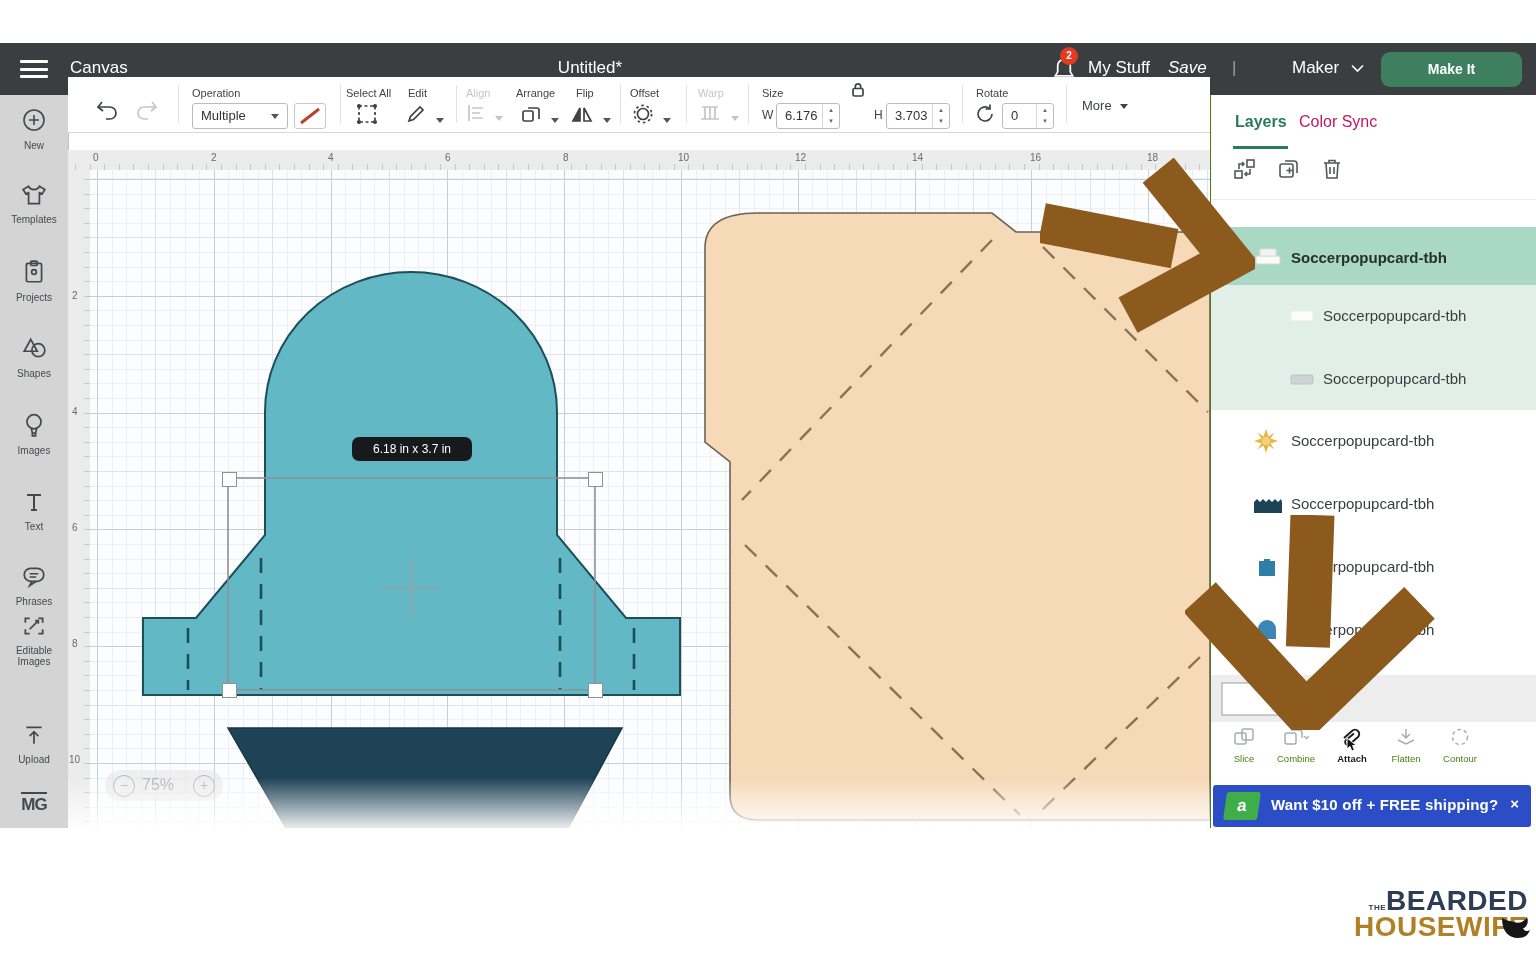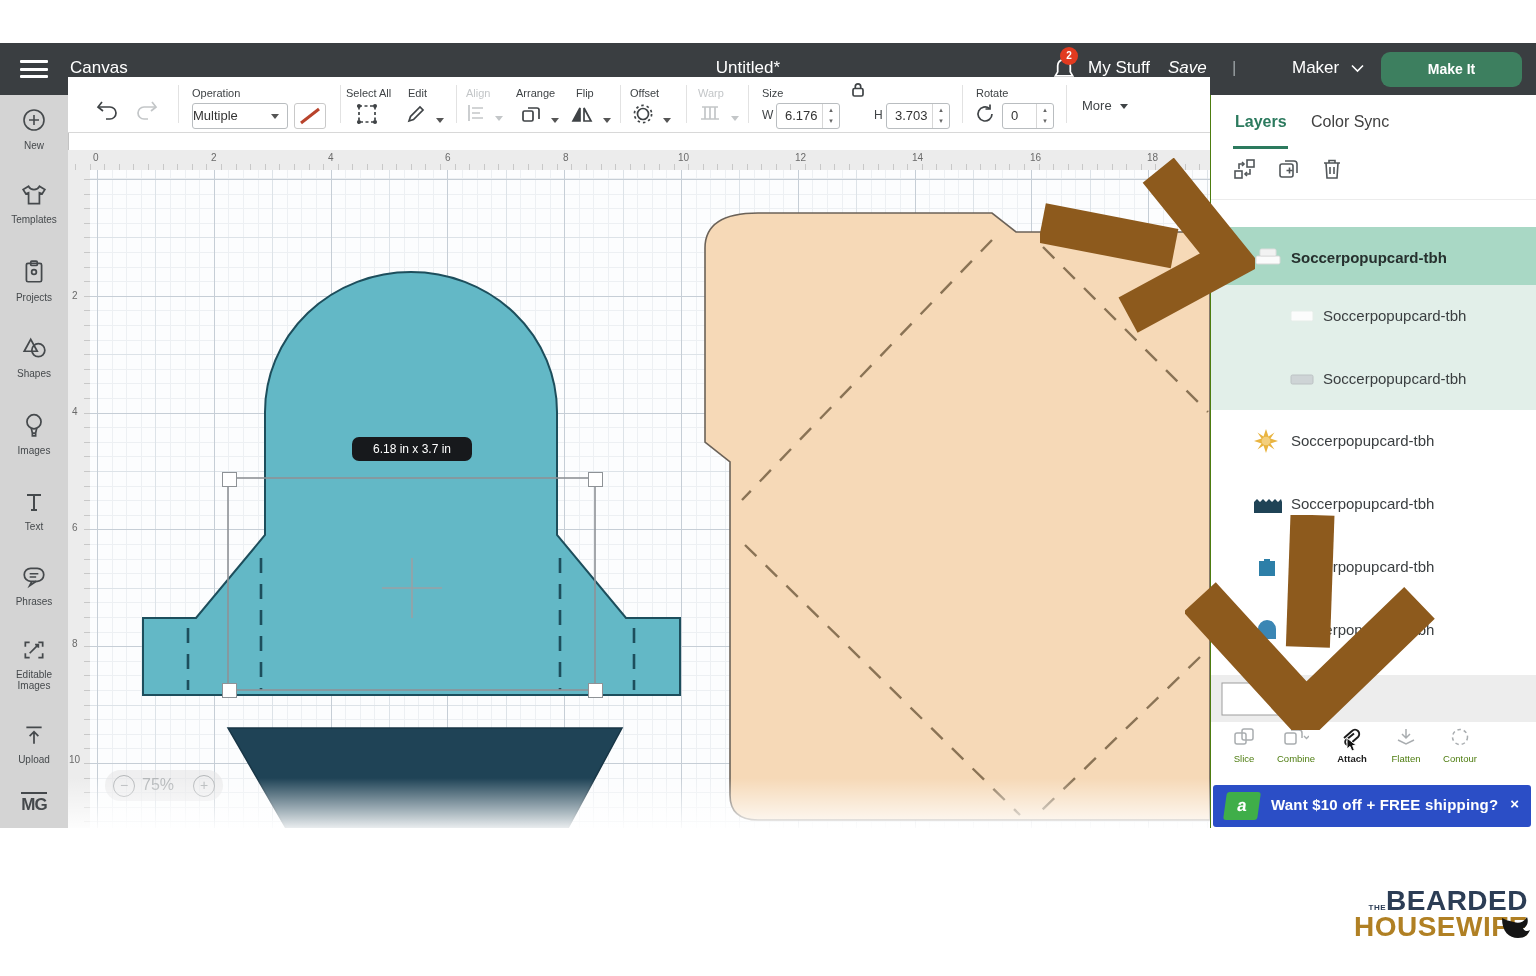--- a/index.html
+++ b/index.html
@@ -2,21 +2,21 @@
 <html><head>
 <meta charset="utf-8">
 <style>
   html,body{margin:0;padding:0;}
   body{width:1536px;height:976px;background:#fff;font-family:"Liberation Sans",sans-serif;position:relative;overflow:hidden;}
   
   #header{position:absolute;left:0;top:43px;width:1536px;height:52px;background:#3a3e41;color:#fff;}
   .hamburger{position:absolute;left:20px;top:17px;width:28px;height:18px;cursor:pointer;}
   .hamburger span{display:block;height:3px;background:#fff;margin-bottom:4.5px;border-radius:1px;}
   #hdr-canvas{position:absolute;left:70px;top:15px;font-size:17px;}
-  #hdr-title{position:absolute;left:400px;top:15px;width:380px;text-align:right;font-size:17px;}
+  #hdr-title{position:absolute;left:400px;top:15px;width:380px;text-align:center;font-size:17px;}
   .bell{position:absolute;left:1050px;top:10px;width:30px;height:36px;}
   .badge{position:absolute;left:1051px;top:44px;width:18px;height:18px;background:#e23b20;border-radius:50%;font-size:10px;line-height:18px;text-align:center;color:#fff;font-weight:bold;}
   .hdr-link{position:absolute;top:15px;font-size:17px;color:#fff;cursor:pointer;}
   .makeit{position:absolute;left:1381px;top:9px;width:141px;height:35px;background:#3d7f5f;border-radius:9px;color:#fff;font-size:14px;font-weight:bold;text-align:center;line-height:35px;cursor:pointer;}
   .caret{display:inline-block;width:0;height:0;border-left:4.5px solid transparent;border-right:4.5px solid transparent;border-top:5px solid currentColor;vertical-align:middle;margin-left:5px;}
   
   #sidebar{position:absolute;left:0;top:95px;width:68px;height:733px;background:#d4d4d4;border-right:1px solid #c3c3c3;}
   .side-item{position:absolute;left:0;width:68px;text-align:center;color:#45494c;cursor:pointer;}
   .side-item .lbl{font-size:10px;margin-top:3px;line-height:11px;}
   .side-item svg{stroke:#45494c;fill:none;stroke-width:1.6;}
@@ -154,21 +154,21 @@
       </svg>
     <div class="lbl">Text</div>
   </div>
   <div class="side-item" style="top:470px;">
     <svg width="26" height="24" viewBox="0 0 24 22">
         <rect x="3" y="3" width="18" height="12" rx="6"></rect>
         <path d="M8 8h8M8 11h6M10 15l-2 4 6-4"></path>
       </svg>
     <div class="lbl">Phrases</div>
   </div>
-  <div class="side-item" style="top:543px;">
+  <div class="side-item" style="top:519px;">
     <svg width="26" height="24" viewBox="0 0 24 22">
         <path d="M4 8V4h4M16 4h4v4M20 14v4h-4M8 18H4v-4"></path>
         <path d="M8 14l8-8M13 6h3v3"></path>
       </svg>
     <div class="lbl" style="padding:0 6px;">Editable Images</div>
   </div>
   <div class="side-item" style="top:628px;">
     <svg width="24" height="24" viewBox="0 0 22 22">
         <path d="M4 4h14M11 19V8M7 12l4-4 4 4"></path>
       </svg>
@@ -188,21 +188,21 @@
   </div>
   <div class="tb-icon dim" style="left:66px;top:22px;">
     <svg width="26" height="22" viewBox="0 0 26 22">
         <path d="M18 3l4 5-5 4"></path>
         <path d="M22 8H10a6 6 0 0 0 0 12h4"></path>
       </svg>
   </div>
   <div class="tb-sep" style="left:110px;"></div>
   <div class="tb-lbl" style="left:124px;">Operation</div>
   <div class="dd" style="left:124px;top:26px;width:94px;">
-    <span style="">Multiple</span>
+    <span style="margin-left:8px;">Multiple</span>
     <span class="caret" style="position:absolute;right:8px;top:10px;color:#555;"></span>
   </div>
   <div class="swatch" style="left:226px;top:26px;">
     <svg width="30" height="24" viewBox="0 0 30 24">
         <line x1="6" y1="19" x2="24" y2="5" stroke="#b8432c" stroke-width="3"></line>
       </svg>
   </div>
   <div class="tb-sep" style="left:272px;"></div>
   <div class="tb-lbl" style="left:278px;">Select All</div>
   <div class="tb-icon" style="left:288px;">
@@ -362,21 +362,21 @@
   <div id="zoom-pill">
     <span class="zbtn" style="left:8px;">−</span>
     <span id="zoom-val">75%</span>
     <span class="zbtn" style="right:8px;">+</span>
   </div>
   <div id="canvas-fade"></div>
 </div>
 
 <div id="panel">
   <div class="tab" style="left:24px;color:#2c7a5e;font-weight:bold;">Layers</div>
-  <div class="tab" style="left:100px;color:#404040;">Color Sync</div>
+  <div class="tab" style="left:88px;color:#be185d;">Color Sync</div>
   <div id="tab-underline"></div>
 
   <div class="pnl-icon" style="left:22px;">
     <svg width="24" height="24" viewBox="0 0 24 24">
         <rect x="2" y="14" width="7" height="7"></rect>
         <rect x="14" y="3" width="7" height="7"></rect>
         <path d="M6 12V7h5M17 12v5h-5"></path>
         <path d="M9 5l2 2-2 2M14 19l-2-2 2-2"></path>
       </svg>
   </div>

